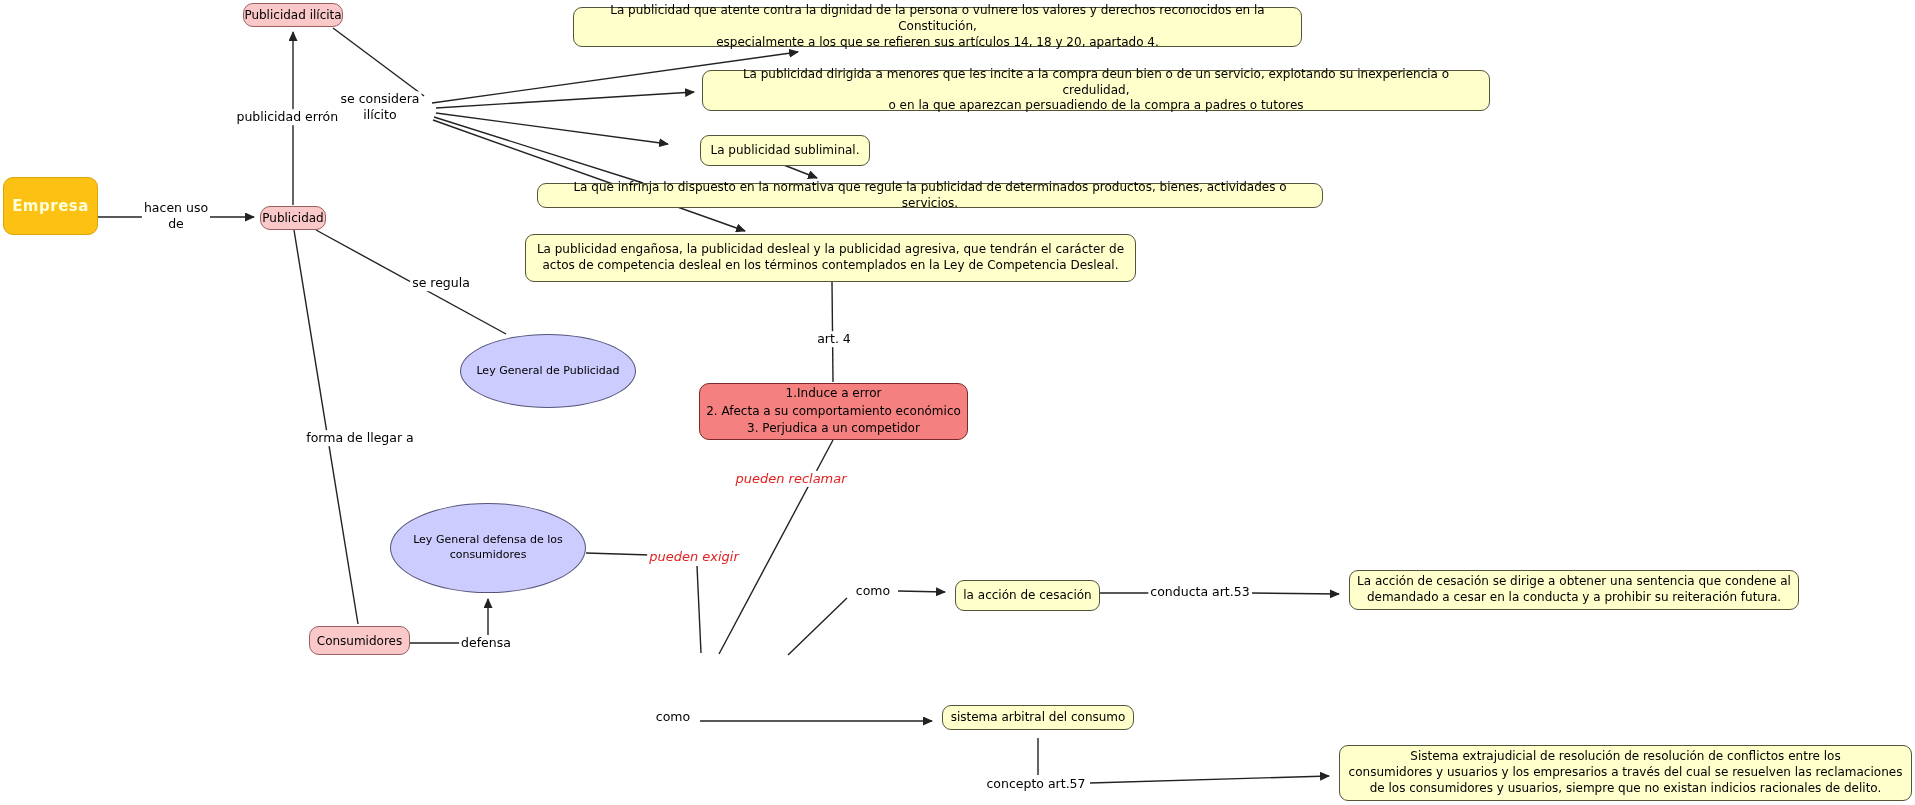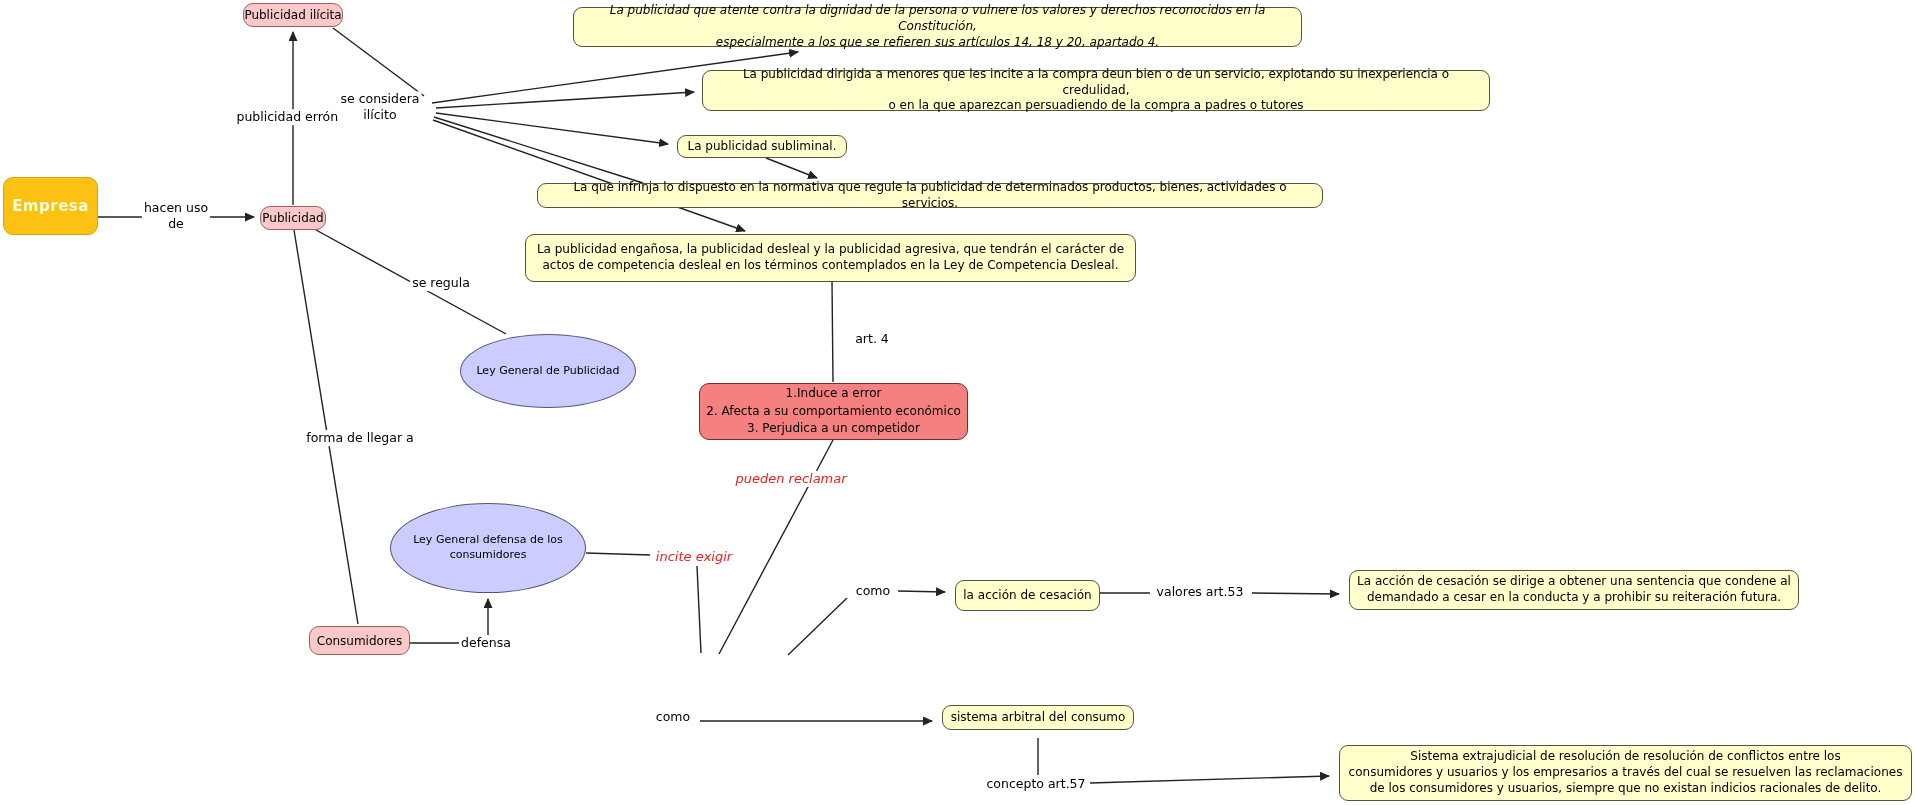--- a/index.html
+++ b/index.html
@@ -81,43 +81,43 @@
     <line x1="1038" y1="738" x2="1038" y2="775"></line>
     <line x1="1090" y1="783" x2="1329" y2="776" marker-end="url(#arr)"></line>
   </svg>
 
   <div class="lbl" style="left:176px; top:216px;">hacen uso
 de</div>
   <div class="lbl" style="left:295px; top:117px;">publicidad errónea</div>
   <div class="lbl" style="left:380px; top:107px;">se considera
 ilícito</div>
   <div class="lbl" style="left:441px; top:283px;">se regula</div>
-  <div class="lbl" style="left:872px; top:339px;text-align:right;">art. 4</div>
+  <div class="lbl" style="left:834px; top:339px;text-align:right;">art. 4</div>
   <div class="lbl" style="left:360px; top:438px;">forma de llegar a</div>
   <div class="lbl red-lbl" style="left:791px; top:479px;">pueden reclamar</div>
-  <div class="lbl red-lbl" style="left:694px; top:557px;">incite exigir</div>
+  <div class="lbl red-lbl" style="left:694px; top:557px;">pueden exigir</div>
   <div class="lbl" style="left:486px; top:643px;">defensa</div>
   <div class="lbl" style="left:873px; top:591px;">como</div>
   <div class="lbl" style="left:673px; top:717px;">como</div>
-  <div class="lbl" style="left:1200px; top:592px;">valores art.53</div>
+  <div class="lbl" style="left:1200px; top:592px;">conducta art.53</div>
   <div class="lbl" style="left:1036px; top:784px;">concepto art.57</div>
 
   <div class="node gold" style="left:3px; top:177px; width:95px; height:58px;">Empresa</div>
 
   <div class="node pink" style="left:260px; top:206px; width:66px; height:24px;">Publicidad</div>
 
   <div class="node pink" style="left:243px; top:3px; width:100px; height:24px;">Publicidad ilícita</div>
 
-  <div class="node ybox" style="left:573px; top:7px; width:729px; height:40px;font-style:italic;">La publicidad que atente contra la dignidad de la persona o vulnere los valores y derechos reconocidos en la Constitución,
+  <div class="node ybox" style="left:573px; top:7px; width:729px; height:40px;">La publicidad que atente contra la dignidad de la persona o vulnere los valores y derechos reconocidos en la Constitución,
 especialmente a los que se refieren sus artículos 14, 18 y 20, apartado 4.</div>
 
   <div class="node ybox" style="left:702px; top:70px; width:788px; height:41px;">La publicidad dirigida a menores que les incite a la compra deun bien o de un servicio, explotando su inexperiencia o credulidad,
 o en la que aparezcan persuadiendo de la compra a padres o tutores</div>
 
-  <div class="node ybox" style="left:677px; top:135px; width:170px; height:23px;">La publicidad subliminal.</div>
+  <div class="node ybox" style="left:700px; top:135px; width:170px; height:31px;">La publicidad subliminal.</div>
 
   <div class="node ybox" style="left:537px; top:183px; width:786px; height:25px;">La que infrinja lo dispuesto en la normativa que regule la publicidad de determinados productos, bienes, actividades o servicios.</div>
 
   <div class="node ybox" style="left:525px; top:234px; width:611px; height:48px;text-align:center;">La publicidad engañosa, la publicidad desleal y la publicidad agresiva, que tendrán el carácter de
 actos de competencia desleal en los términos contemplados en la Ley de Competencia Desleal.</div>
 
   <div class="node ellipse" style="left:460px; top:334px; width:176px; height:74px;">Ley General de Publicidad</div>
 
   <div class="node redbox" style="left:699px; top:383px; width:269px; height:57px;">1.Induce a error
 2. Afecta a su comportamiento económico

